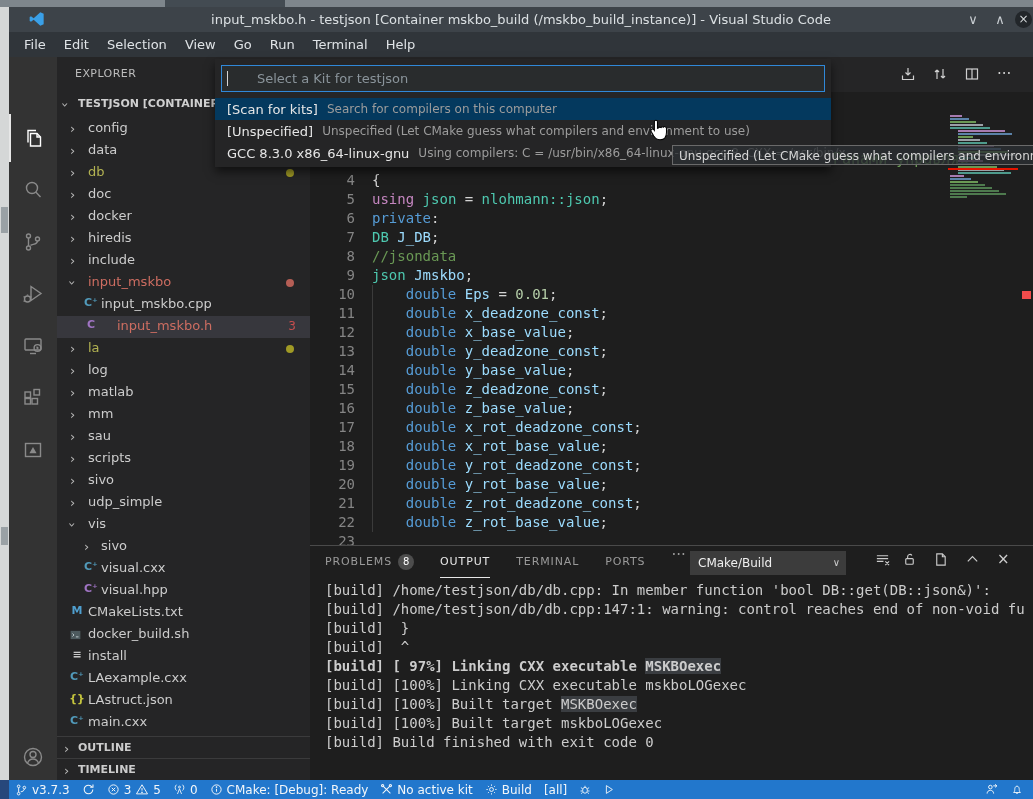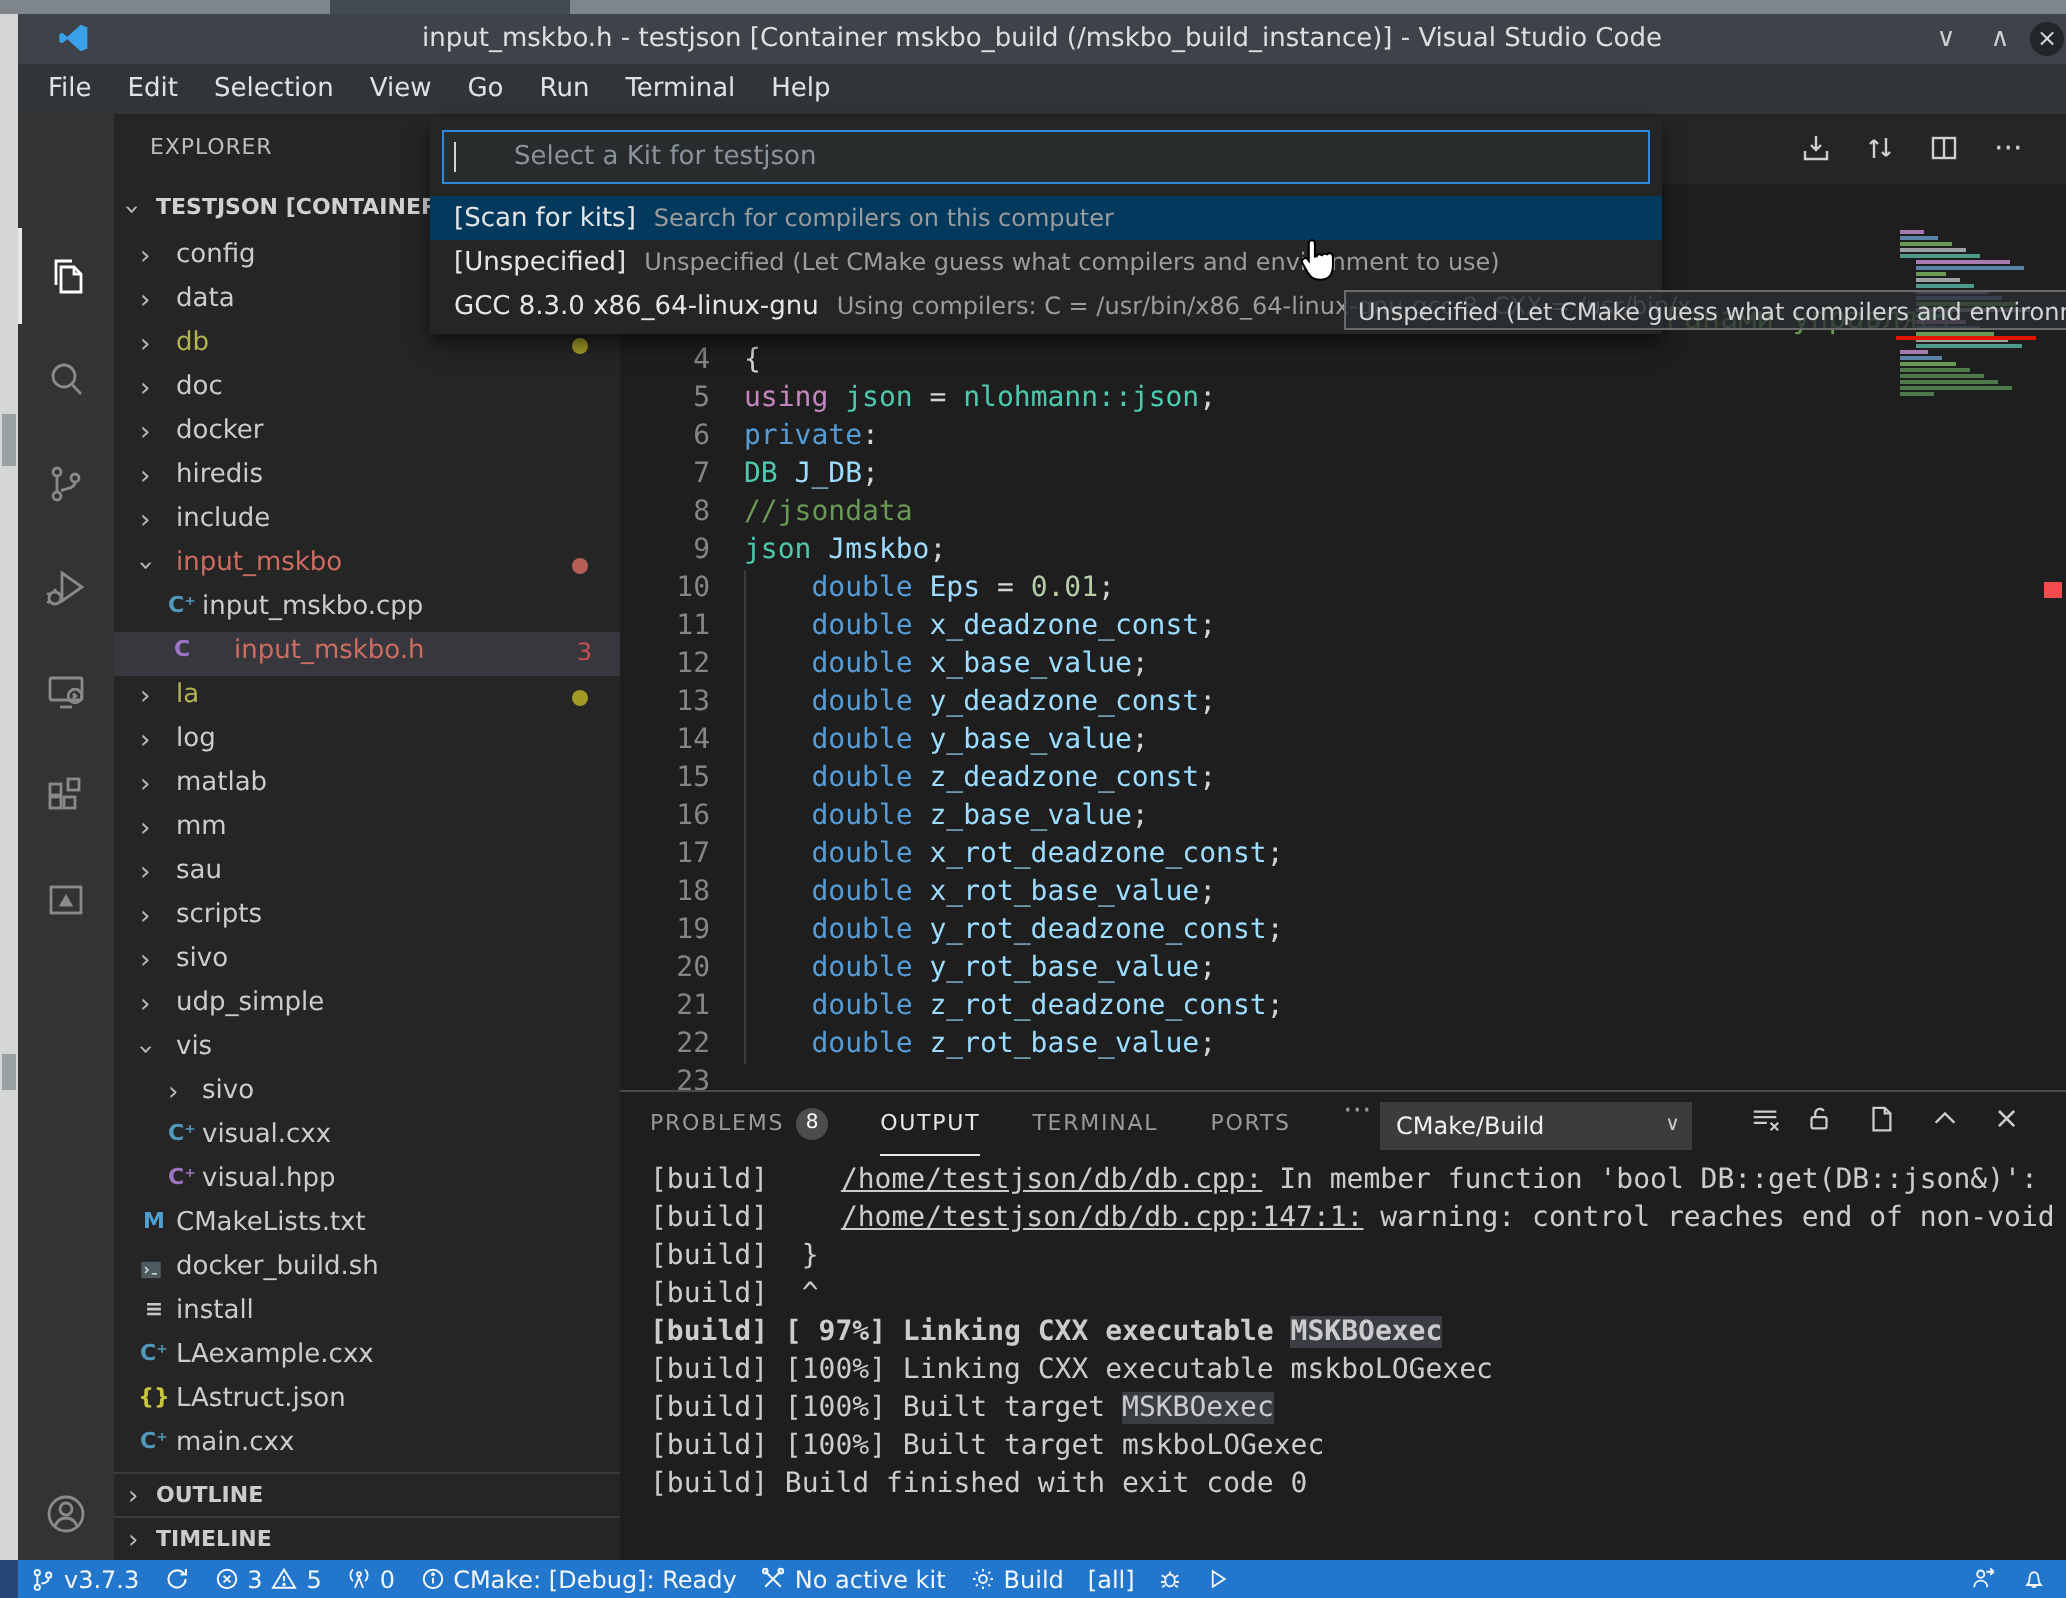--- a/index.html
+++ b/index.html
@@ -65,21 +65,21 @@
   #panel-tabs{position:absolute;left:15px;top:0;height:32px;display:flex;align-items:flex-start;gap:26px;}
   .ptab{font-size:11px;letter-spacing:.08em;color:#9a9a9a;display:flex;align-items:center;gap:6px;height:31px;}
   .ptab.active{color:#e7e7e7;border-bottom:1px solid #e7e7e7;}
   .pbadge{background:#4d4d4d;color:#ffffff;font-size:10px;width:16px;height:16px;border-radius:50%;text-align:center;line-height:16px;letter-spacing:0;}
   #more-tabs{font-size:15px;color:#9a9a9a;}
   #panel-dd{position:absolute;left:380px;top:5px;width:156px;height:24px;background:#3c3c3c;color:#f0f0f0;font-size:12px;line-height:24px;padding-left:8px;box-sizing:border-box;}
   #panel-dd .dd-chev{position:absolute;right:6px;color:#cccccc;font-size:10px;}
   .pan-ic{position:absolute;top:6px;color:#cccccc;}
   #output{position:absolute;left:15px;top:35px;width:700px;}
   .out-line{position:absolute;left:0;height:19px;line-height:19px;font-family:"DejaVu Sans Mono","Liberation Mono",monospace;font-size:14px;color:#cccccc;white-space:pre;}
-  .t-ln{text-decoration:underline;margin-left:28px;}
+  .t-ln{}
   .t-hl{background:#3a3d41;}
   
   #statusbar{left:9px;top:780px;width:1024px;height:19px;background:#2277cc;display:flex;align-items:center;color:#f2f6f9;font-size:12px;}
   #sb-remote{height:19px;display:flex;align-items:center;gap:5px;background:#276b4e;padding:0 9px;white-space:nowrap;}
   .sb-item{display:flex;align-items:center;gap:4px;padding:0 6px;white-space:nowrap;}
   .sb-right{margin-left:auto;display:flex;align-items:center;padding-right:4px;}
   .sb-ic{display:inline-flex;align-items:center;}
   
   #quickpick{left:215px;top:59px;width:616px;background:#252526;box-shadow:0 5px 9px rgba(0,0,0,.55);z-index:50;padding-bottom:3px;}
   #qp-inputwrap{margin:6px;height:27px;background:#292c2d;border:1px solid #3088d8;box-sizing:border-box;display:flex;align-items:center;padding-left:5px;}

